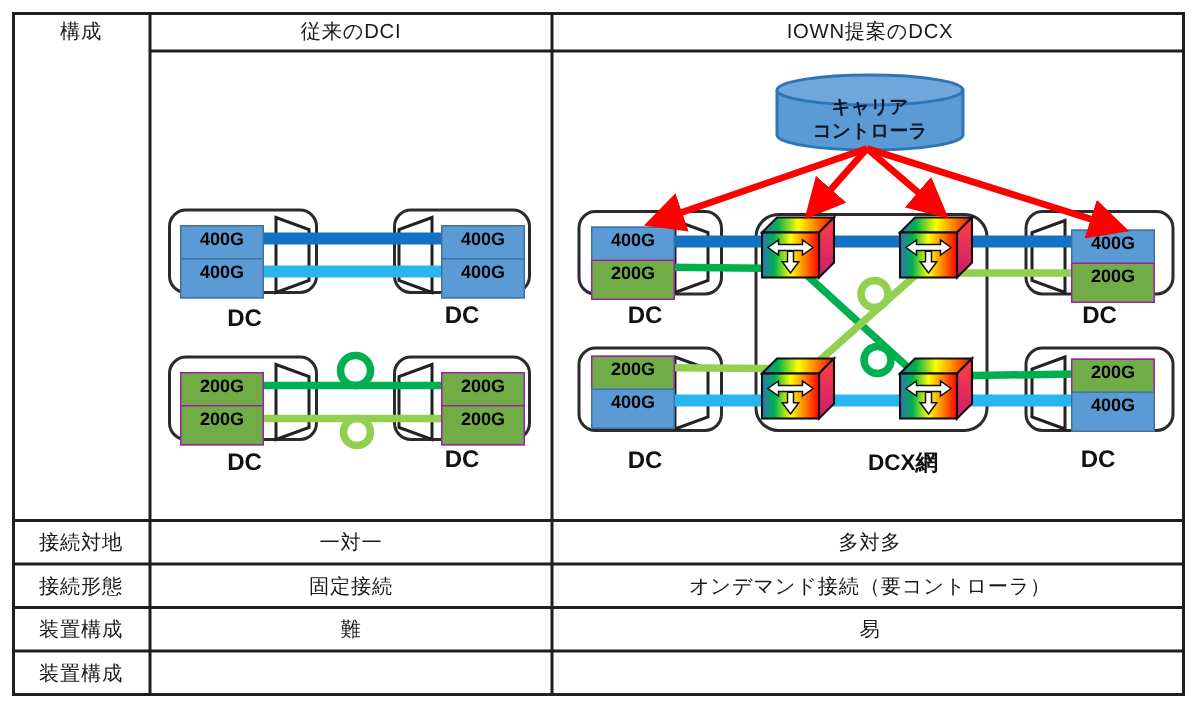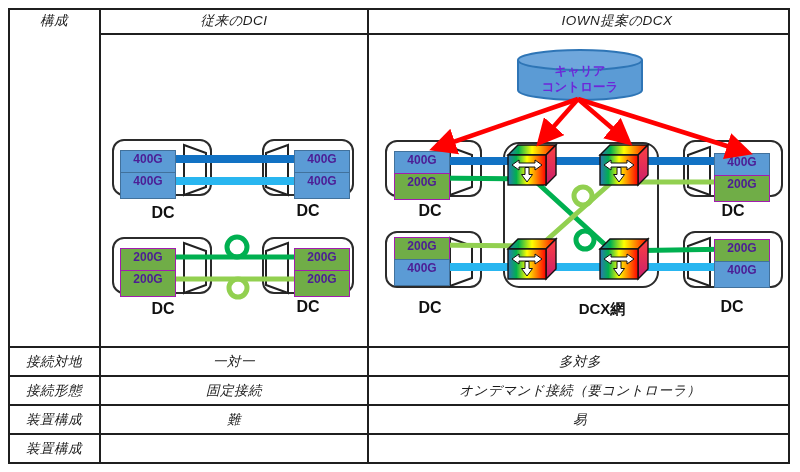--- a/index.html
+++ b/index.html
@@ -4,57 +4,57 @@
 <style>
   html,body{margin:0;padding:0;background:#fff;}
   .stage{
     position:relative;width:800px;height:472px;background:#fff;overflow:hidden;
     font-family:"Liberation Sans","DejaVu Sans",sans-serif;color:#1a1a1a;
   }
   .bline{position:absolute;background:#1f1f1f;z-index:1;}
   .outer{position:absolute;left:8px;top:8px;width:782px;height:456px;
     border:2px solid #1f1f1f;box-sizing:border-box;z-index:1;}
   .cell{position:absolute;transform:translate(-50%,-50%);white-space:nowrap;
-    font-size:13.5px;letter-spacing:.5px;z-index:3;font-style:italic;}
+    font-size:13.5px;letter-spacing:.5px;z-index:3;}
   .cell.hdr{font-size:13.5px;}
   .dcbox{position:absolute;background:#fff;border:2.2px solid #2b2b2b;border-radius:12px;
     box-sizing:border-box;z-index:2;}
   .dcxbox{position:absolute;background:#fff;border:2.2px solid #2b2b2b;border-radius:16px;
     box-sizing:border-box;z-index:2;}
   .layer{position:absolute;left:0;top:0;z-index:4;pointer-events:none;}
   .toplayer{position:absolute;left:0;top:0;z-index:7;pointer-events:none;}
   .chip{position:absolute;width:56px;height:27px;line-height:17px;text-align:center;
-    color:#4c1d95;font-size:12px;font-weight:bold;z-index:5;box-sizing:border-box;}
+    color:#000000;font-size:12px;font-weight:bold;z-index:5;box-sizing:border-box;}
   .chip.blue{background:#5B9BD5;border:1px solid #41719C;}
   .chip.green{background:#70AD47;border:1px solid #a21caf;}
   .dclabel{position:absolute;transform:translate(-50%,-50%);font-weight:bold;
     font-size:16px;color:#111;z-index:5;white-space:nowrap;}
   .netlabel{position:absolute;transform:translate(-50%,-50%);font-weight:bold;
     font-size:15px;color:#111;z-index:5;white-space:nowrap;}
   .ctrl-text{position:absolute;left:518px;top:62px;width:124px;height:34px;z-index:6;
     display:flex;flex-direction:column;align-items:center;justify-content:center;
-    color:#6d28d9;font-size:12.5px;font-weight:bold;line-height:1.3;}
+    color:#0f172a;font-size:12.5px;font-weight:bold;line-height:1.3;}
 </style>
 </head>
 <body>
 
 <div class="stage">
 
   <div class="outer"></div>
   <div class="bline" style="left:99px;top:8px;width:2px;height:456px;"></div>
   <div class="bline" style="left:367px;top:8px;width:2px;height:456px;"></div>
   <div class="bline" style="left:100px;top:33px;width:690px;height:2px;"></div>
   <div class="bline" style="left:8px;top:346px;width:782px;height:2px;"></div>
   <div class="bline" style="left:8px;top:375px;width:782px;height:2px;"></div>
   <div class="bline" style="left:8px;top:404px;width:782px;height:2px;"></div>
   <div class="bline" style="left:8px;top:433px;width:782px;height:2px;"></div>
 
   <div class="cell hdr" style="left:54px;top:21px;">構成</div>
   <div class="cell hdr" style="left:234px;top:21px;">従来のDCI</div>
-  <div class="cell hdr" style="left:580px;top:21px;margin-left:37px;">IOWN提案のDCX</div>
+  <div class="cell hdr" style="left:580px;top:21px;">IOWN提案のDCX</div>
 
   <div class="cell" style="left:54px;top:362px;text-align:center;">接続対地</div>
   <div class="cell" style="left:234px;top:362px;">一対一</div>
   <div class="cell" style="left:580px;top:362px;">多対多</div>
   <div class="cell" style="left:54px;top:391px;">接続形態</div>
   <div class="cell" style="left:234px;top:391px;">固定接続</div>
   <div class="cell" style="left:580px;top:391px;">オンデマンド接続（要コントローラ）</div>
   <div class="cell" style="left:54px;top:420px;">装置構成</div>
   <div class="cell" style="left:234px;top:420px;">難</div>
   <div class="cell" style="left:580px;top:420px;">易</div>

